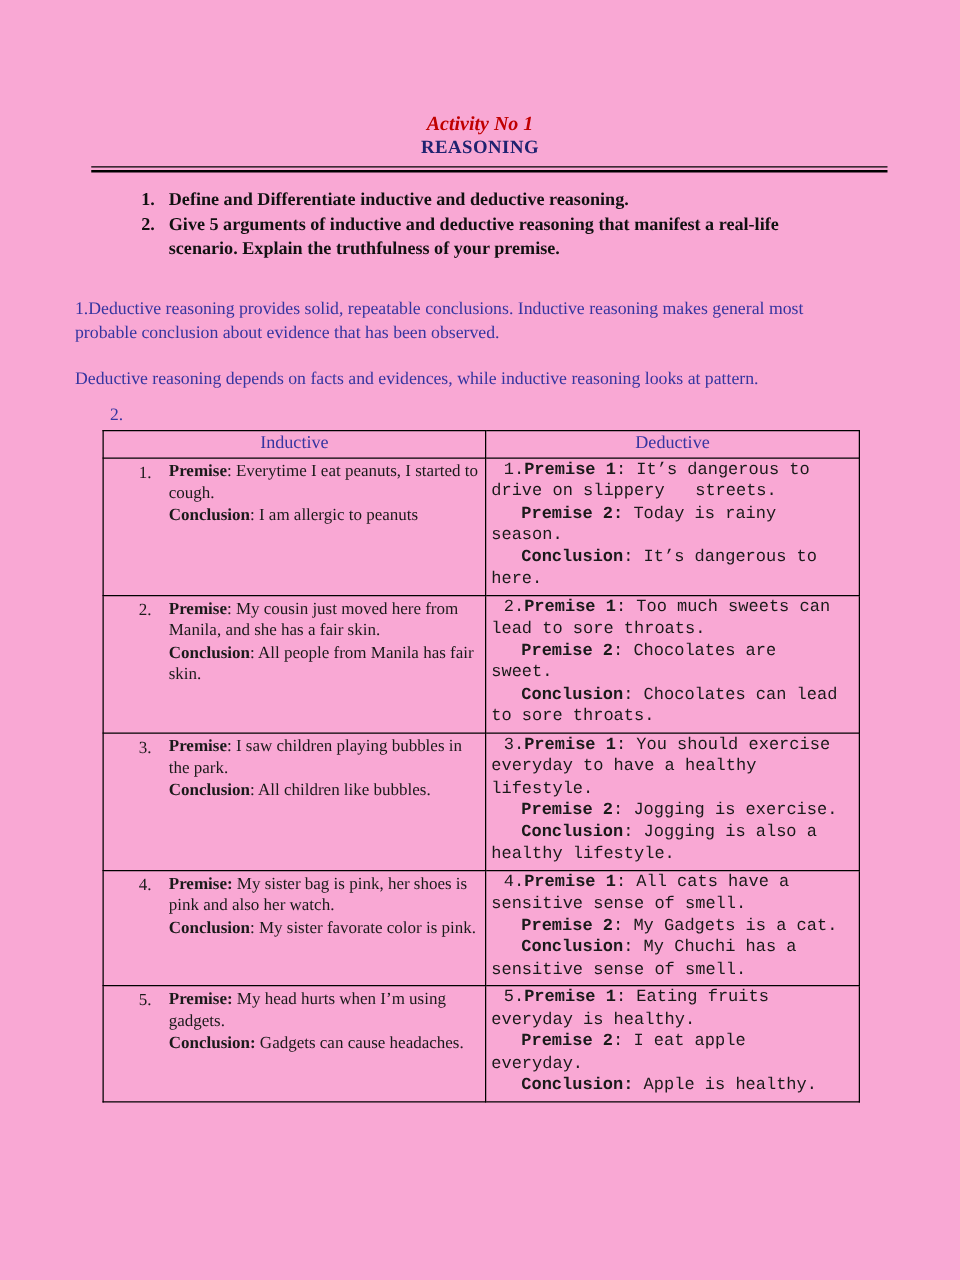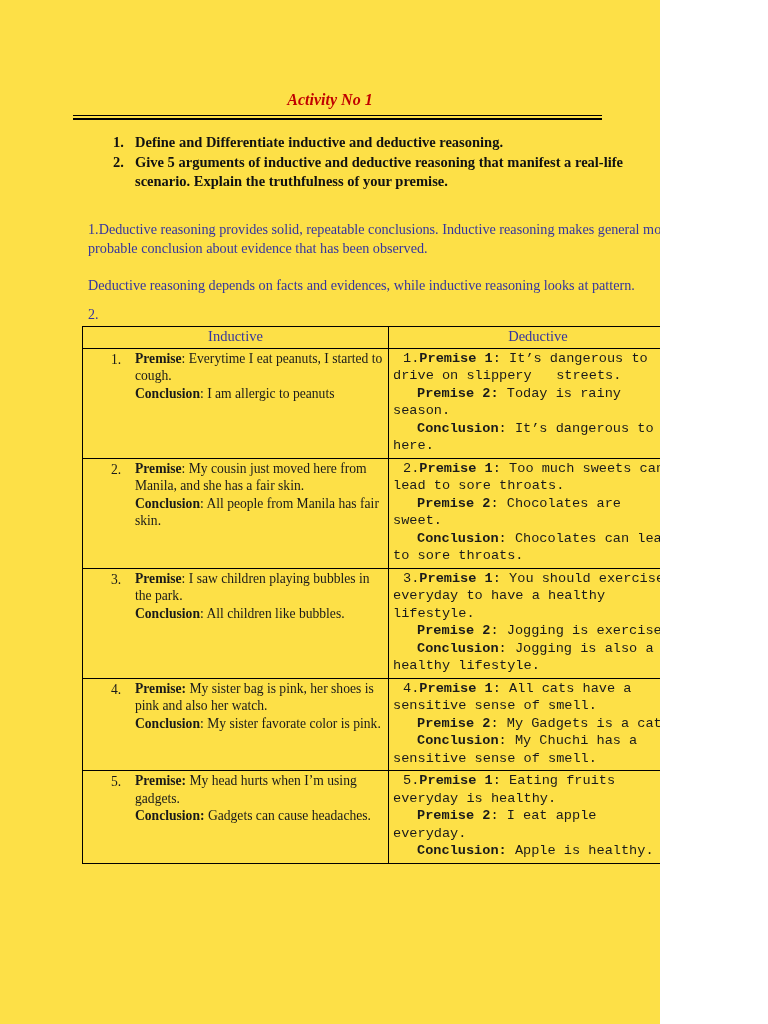--- a/index.html
+++ b/index.html
@@ -1,32 +1,32 @@
 <!DOCTYPE html>
 <html><head>
 <meta charset="utf-8">
 <style>
   html,body{margin:0;padding:0;background:#ffffff;}
   .page{
-    position:relative;width:660px;height:1024px;background:#fde047;overflow:hidden;
+    position:relative;width:768px;height:1024px;background:#f9a8d4;overflow:hidden;
     font-family:"Liberation Serif", serif;color:#1a1a1a;
   }
   
   .title-block{padding-top:90px;text-align:center;}
   .activity-title{color:#C00000;font-weight:bold;font-style:italic;font-size:16px;line-height:19px;}
   .subject-title{color:#1F2370;font-weight:bold;font-size:15px;line-height:18px;letter-spacing:0.4px;}
   
   .rule{margin:6px 58px 0 73px;height:2px;border-top:1px solid #000;border-bottom:2px solid #000;}
   
   .instructions{margin:13px 0 0 113px;font-weight:bold;font-size:14.5px;line-height:19.5px;color:#111;}
   .instr{display:flex;}
   .instr .n{width:22px;flex:none;}
   .instr .t{width:540px;}
   
-  .ans-p{color:#3535A0;font-size:14.2px;line-height:19px;margin-left:88px;width:600px;}
+  .ans-p{color:#3535A0;font-size:14.2px;line-height:19px;margin-left:60px;width:600px;}
   .p1{margin-top:28px;}
   .p2{margin-top:18px;}
   .table-label{margin-top:10px;margin-left:88px;color:#3535A0;font-size:14px;line-height:19px;}
   
   table.reasoning{border-collapse:collapse;margin:2px 0 0 82px;width:603px;table-layout:fixed;}
   table.reasoning th, table.reasoning td{border:1.5px solid #000;margin-left:28px;}
   th.hdr{color:#3535A0;font-weight:normal;font-size:14.5px;height:20px;padding:0 0 1px 0;text-align:center;}
   th.c1{width:305px;}
   th.c2{width:298px;}
   td.cell{vertical-align:top;font-size:13.6px;line-height:17.5px;padding:1px 2px 3px 2px;color:#1a1a1a;}
@@ -38,20 +38,21 @@
   .p-deep{text-indent:24px;}
   b{font-weight:bold;}
 </style>
 </head>
 <body>
 
 <div class="page">
 
   <div class="title-block">
     <div class="activity-title">Activity No 1</div>
+    <div class="subject-title">REASONING</div>
   </div>
 
   <div class="rule"></div>
 
   <div class="instructions">
     <div class="instr">
       <span class="n">1.</span>
       <span class="t">Define and Differentiate inductive and deductive reasoning.</span>
     </div>
     <div class="instr">

